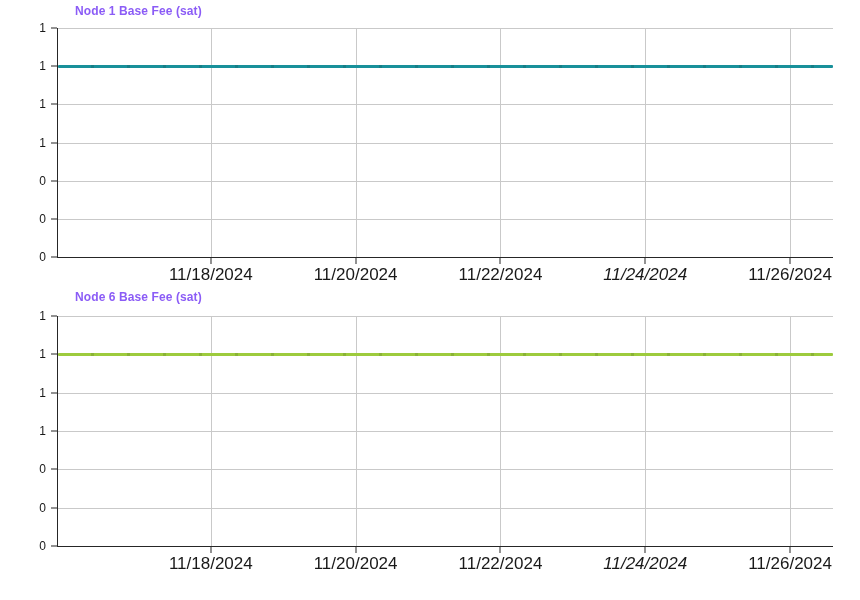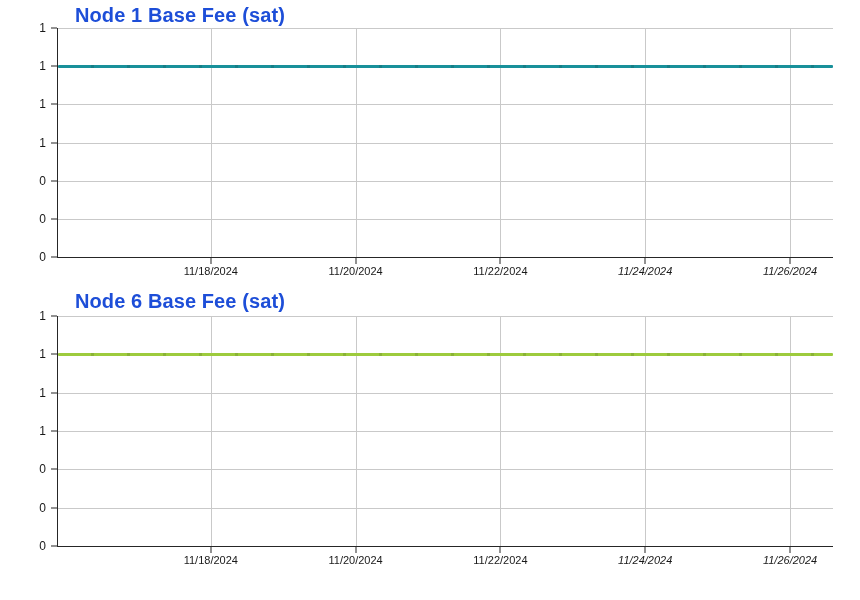--- a/index.html
+++ b/index.html
@@ -4,54 +4,54 @@
 <style>
   html,body{margin:0;padding:0;}
   body{
     width:860px;height:600px;position:relative;overflow:hidden;
     background:#ffffff;
     font-family:"Liberation Sans","DejaVu Sans",sans-serif;
     color:#191919;
   }
   .chart-title{
     position:absolute;left:75px;
-    font-size:20px;font-weight:700;color:#1d4ed8;white-space:nowrap;
+    font-size:12px;font-weight:700;color:#8b5cf6;white-space:nowrap;
     letter-spacing:.1px;
     text-align:center;
   }
   .plot{
     position:absolute;left:57px;width:776px;
     border-left:1px solid #262626;border-bottom:1px solid #262626;
     box-sizing:border-box;
   }
   .hgrid{position:absolute;left:0;right:0;height:1px;background:#c9c9c9;}
   .vgrid{position:absolute;top:0;bottom:0;width:1px;background:#c9c9c9;}
   .ytick{position:absolute;left:-7px;width:6px;height:1px;background:#262626;transform:translateY(-0.5px);}
   .xtick{position:absolute;bottom:-7px;width:1px;height:6px;background:#262626;transform:translateX(-0.5px);}
   .ylab{
     position:absolute;left:-56px;width:44px;text-align:right;
     font-size:12px;line-height:12px;transform:translateY(-50%);color:#191919;
   }
   .xlab{
     position:absolute;top:calc(100% + 8px);transform:translateX(-50%);
-    font-size:11px;white-space:nowrap;color:#191919;
+    font-size:17px;white-space:nowrap;color:#191919;
   }
   .series{
     position:absolute;left:0;right:0;height:3px;top:calc(16.667% - 1px);
     border-radius:1px;
   }
   
   .series::after{
     content:"";position:absolute;inset:0;
     background:repeating-linear-gradient(90deg,
       transparent 0px,transparent 33px,
       rgba(0,0,0,0.12) 33px,rgba(0,0,0,0.12) 36px);
   }
   
-  .gx1{left:19.72%;} .gx2{left:38.40%;} .gx3{left:57.09%;} .gx4{left:75.77%;font-style:italic;} .gx5{left:94.46%;font-style:italic;}
+  .gx1{left:19.72%;} .gx2{left:38.40%;} .gx3{left:57.09%;} .gx4{left:75.77%;font-style:italic;} .gx5{left:94.46%;}
   .gy0{top:0%;} .gy1{top:16.667%;} .gy2{top:33.333%;} .gy3{top:50%;}
   .gy4{top:66.667%;} .gy5{top:83.333%;} .gy6{top:100%;}
 </style>
 </head>
 <body>
 
 <div>
   <div class="chart-title" style="top:4px;">Node 1 Base Fee (sat)</div>
 
   <div class="plot" style="top:28px;height:230px;">

